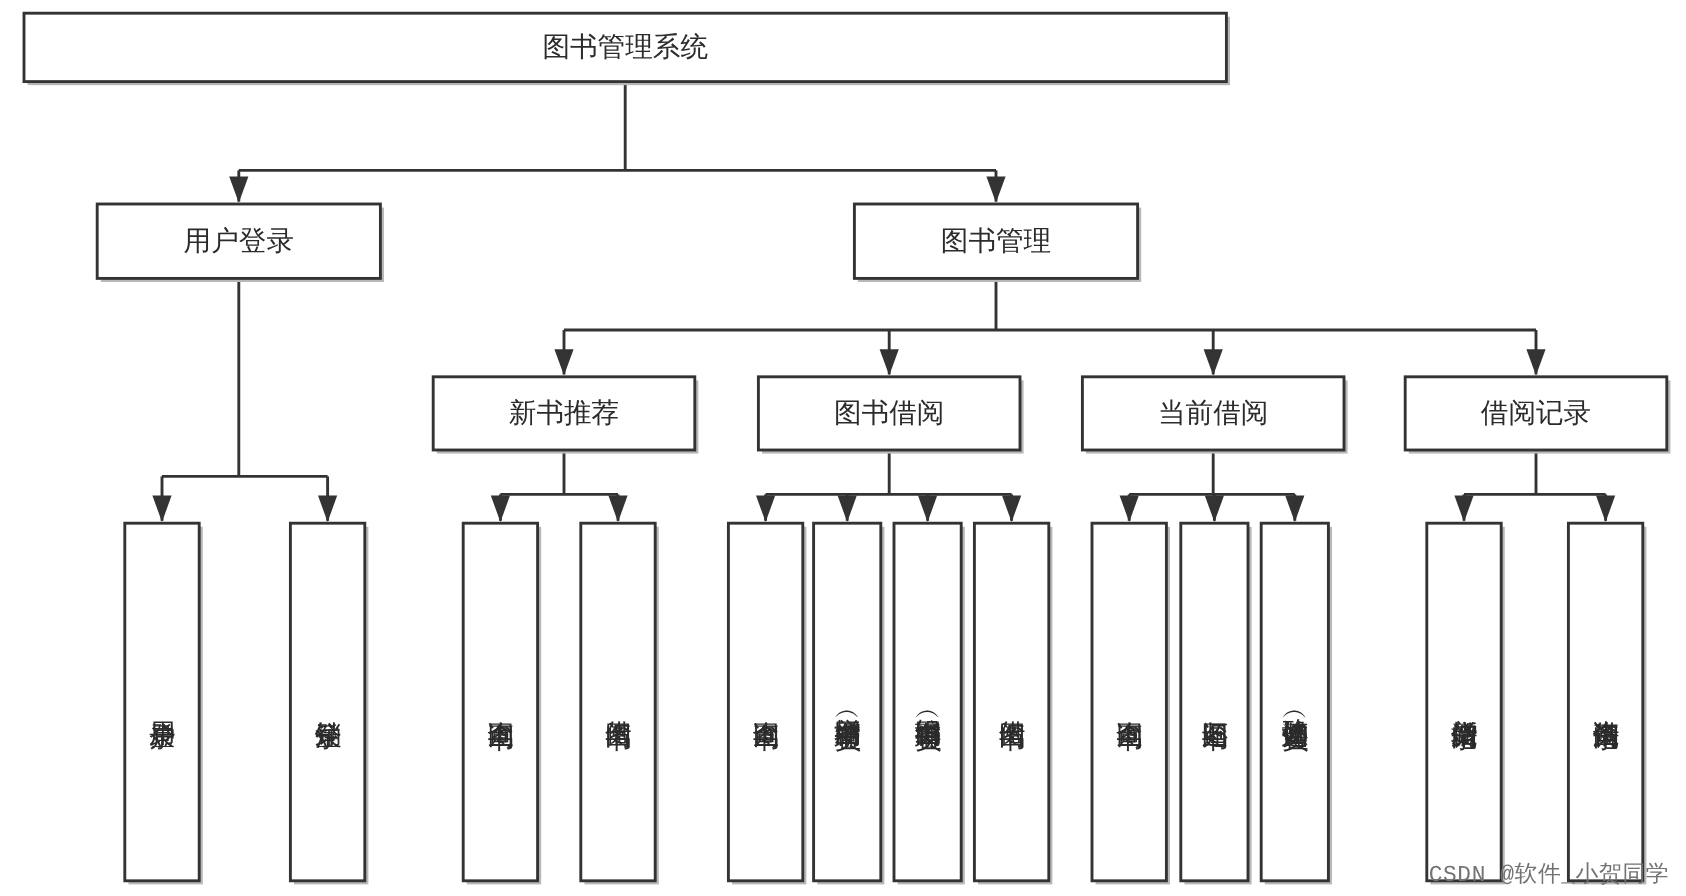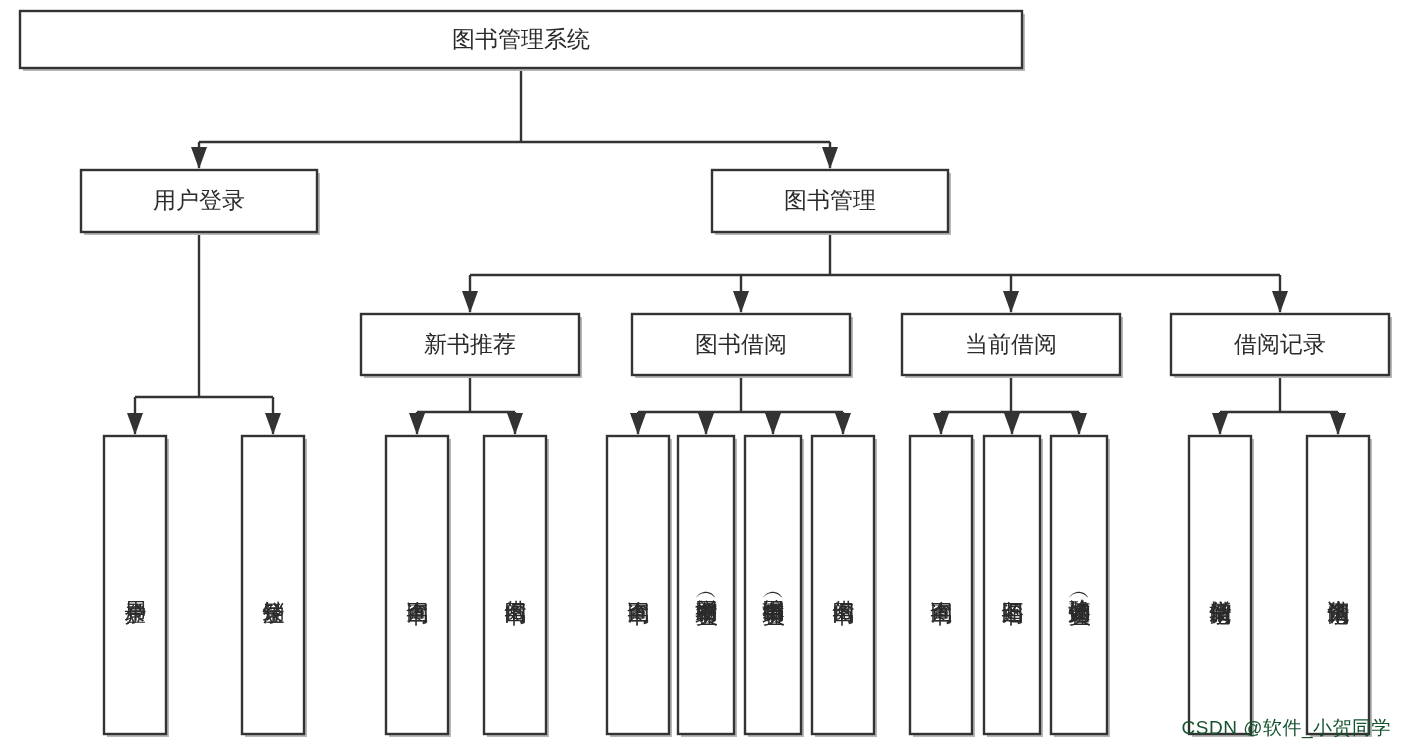--- a/index.html
+++ b/index.html
@@ -67,23 +67,23 @@
     writing-mode: vertical-rl;
     text-orientation: upright;
     letter-spacing: 1px;
     white-space: nowrap;
     text-align: center;
   }
   .watermark {
     position: absolute;
     right: 14px;
     bottom: 6px;
-    font-family: Liberation Sans, sans-serif;
+    font-family: Liberation Mono, monospace;
     font-size: 19px;
-    color: #14532d;
+    color: #737373;
     letter-spacing: 0.5px;
     white-space: nowrap;
     margin-left: 16px;
   }
 </style>
 </head>
 <body>
 
 <div id="diagram-root">
 

